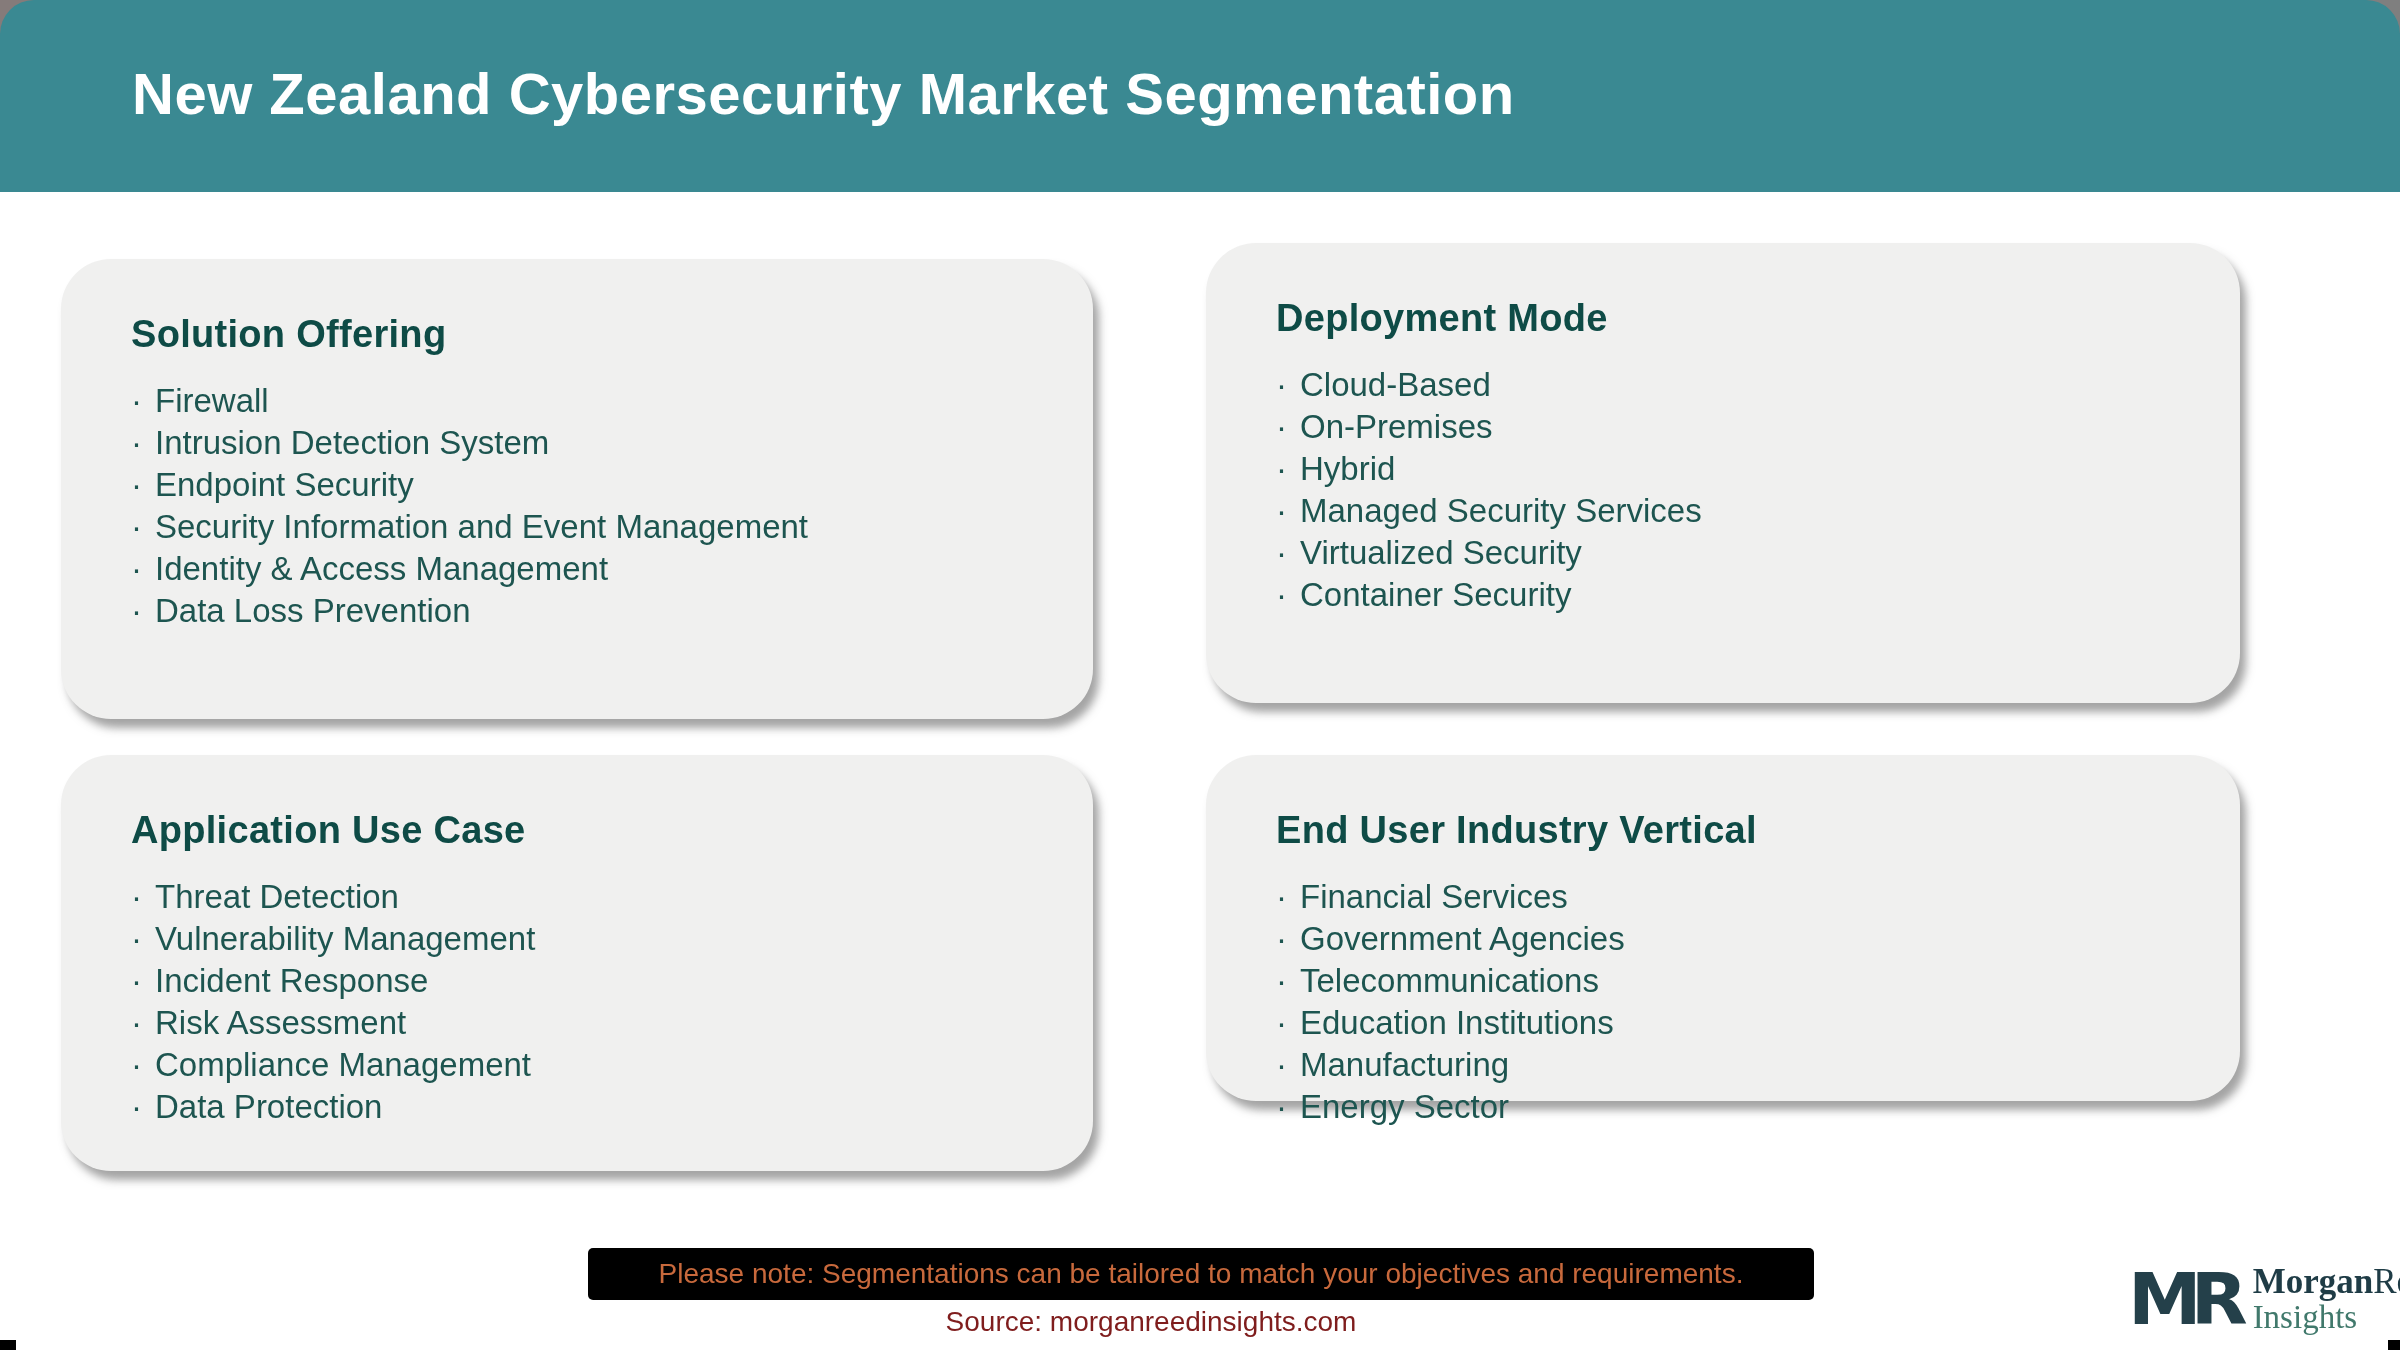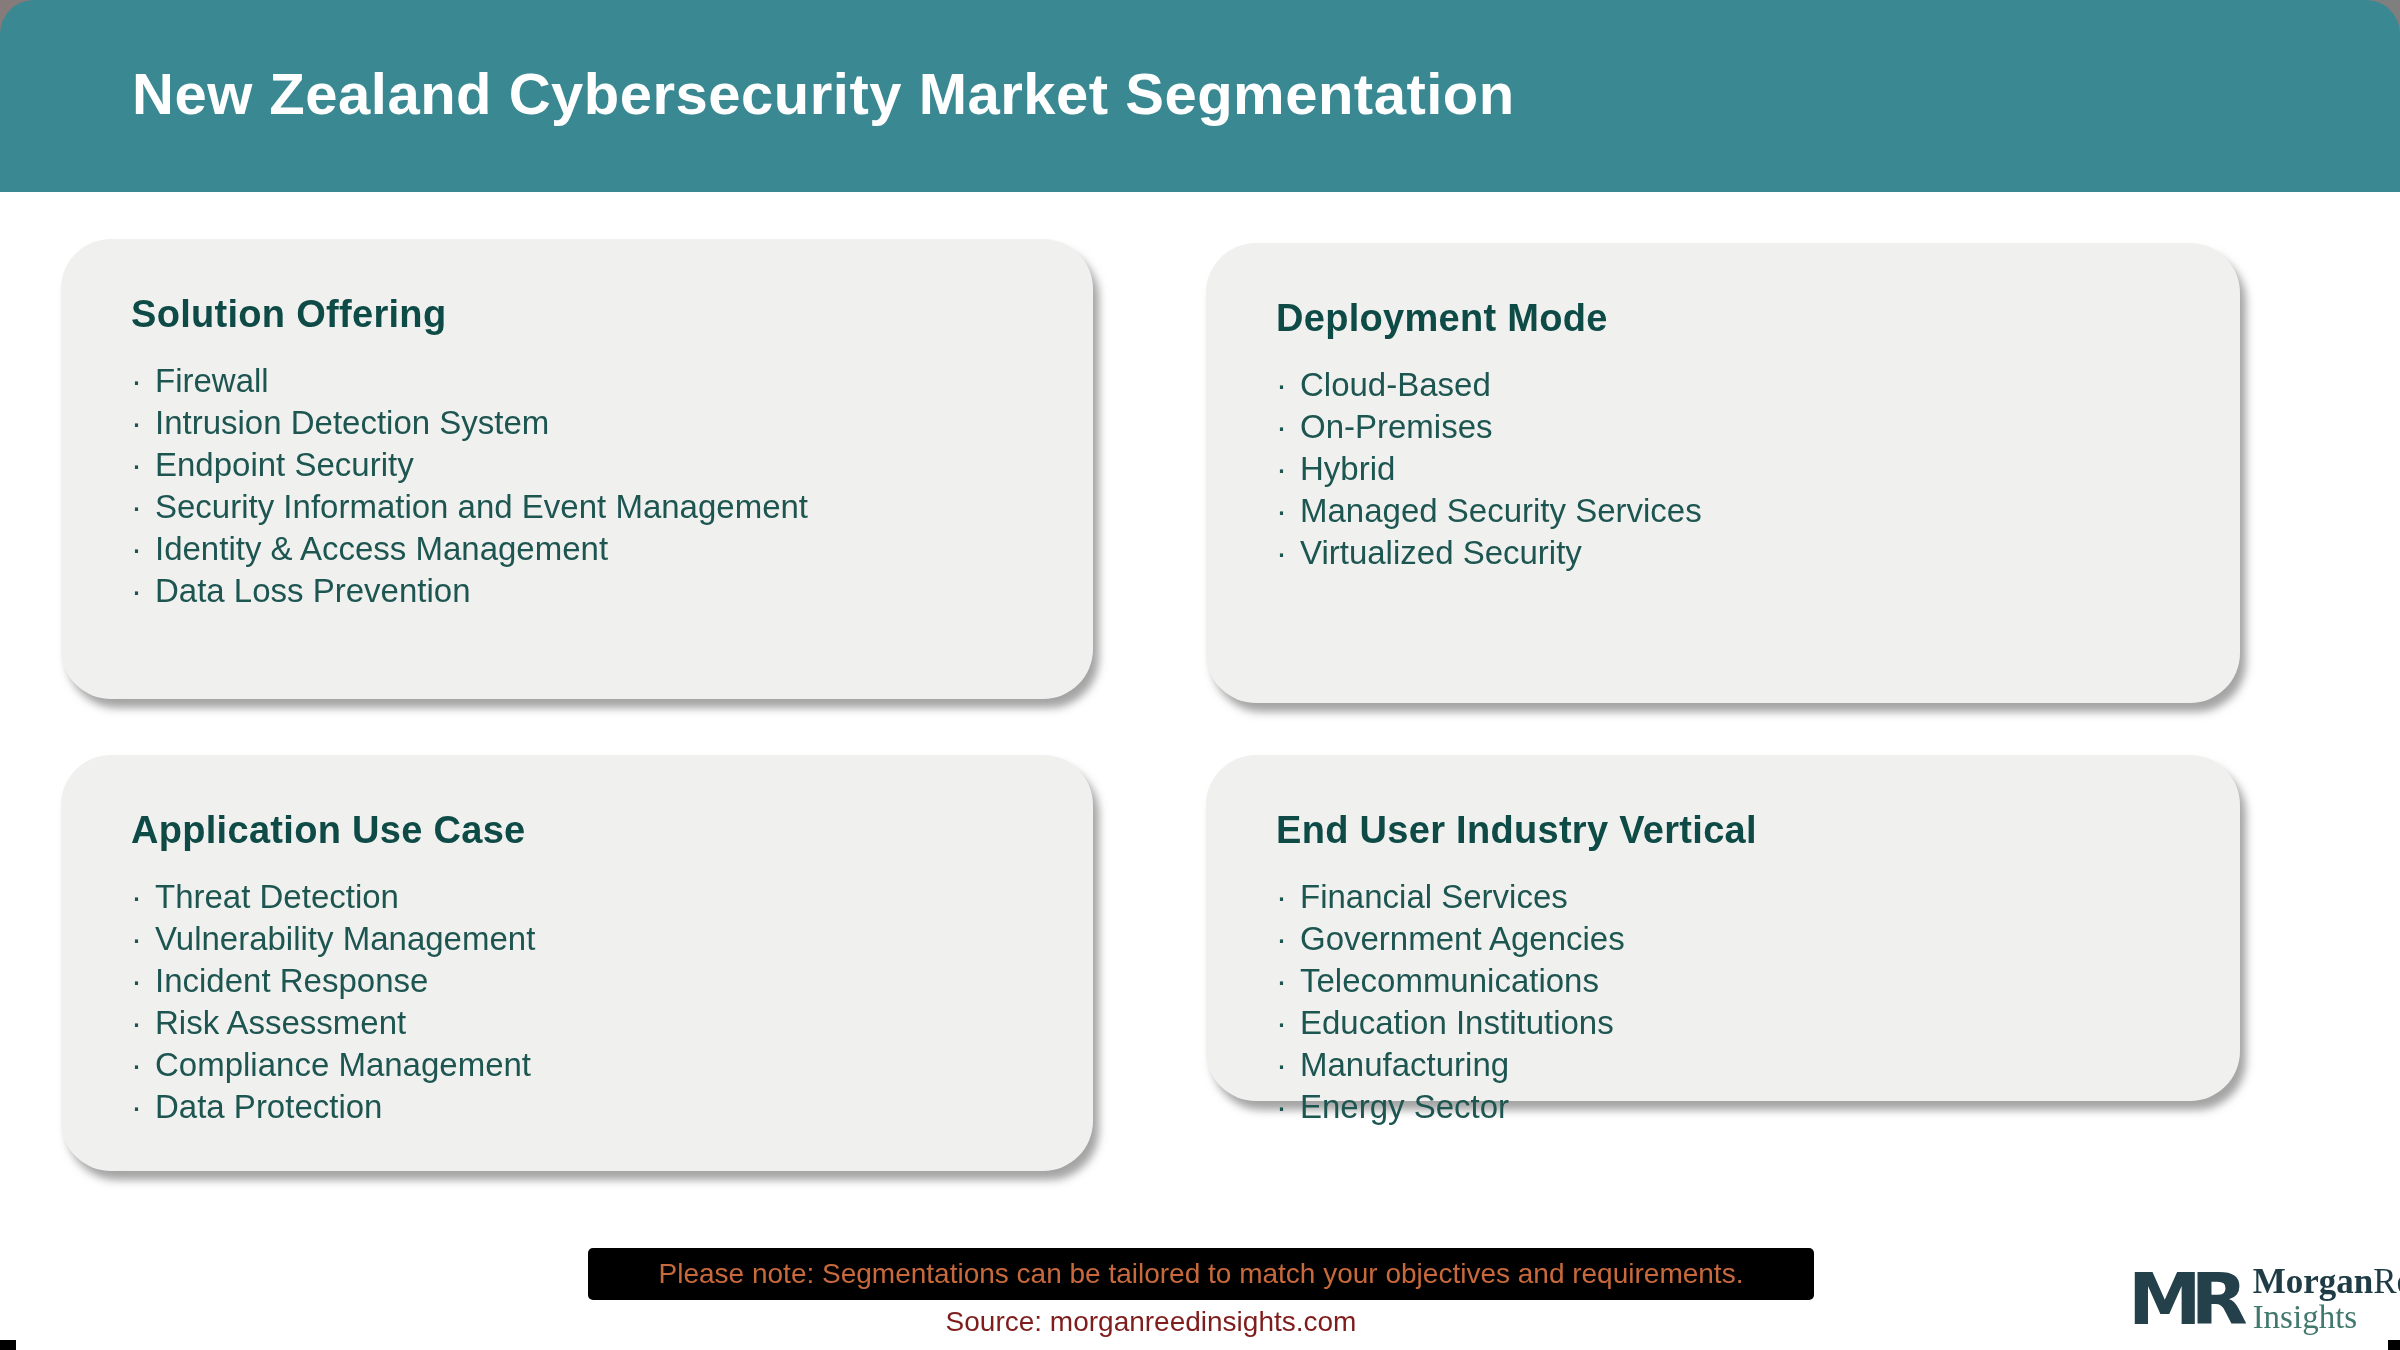--- a/index.html
+++ b/index.html
@@ -39,21 +39,21 @@
   
   .card {
     position: absolute;
     background: #F0F0EF;
     border-radius: 50px;
     box-shadow: 6px 9px 9px rgba(90, 90, 90, 0.55);
     box-sizing: border-box;
     padding: 54px 56px 0 70px;
     z-index: 1;
   }
-  .card.c1 { left: 61px;   top: 239px; width: 1032px; height: 460px; }
+  .card.c1 { left: 61px;   top: 259px; width: 1032px; height: 460px; }
   .card.c2 { left: 1206px; top: 243px; width: 1034px; height: 460px; }
   .card.c3 { left: 61px;   top: 755px; width: 1032px; height: 416px; }
   .card.c4 { left: 1206px; top: 755px; width: 1034px; height: 346px; }
 
   .card h2 {
     margin: 0 0 24px 0;
     font-size: 38px;
     font-weight: 700;
     color: #0E4B46;
     letter-spacing: 0.3px;
@@ -150,20 +150,21 @@
   </div>
 
   <div class="card c2">
     <h2>Deployment Mode</h2>
     <ul>
       <li>Cloud-Based</li>
       <li>On-Premises</li>
       <li>Hybrid</li>
       <li>Managed Security Services</li>
       <li>Virtualized Security</li>
+      <li>Container Security</li>
     </ul>
   </div>
 
   <div class="card c3">
     <h2>Application Use Case</h2>
     <ul>
       <li>Threat Detection</li>
       <li>Vulnerability Management</li>
       <li>Incident Response</li>
       <li>Risk Assessment</li>

